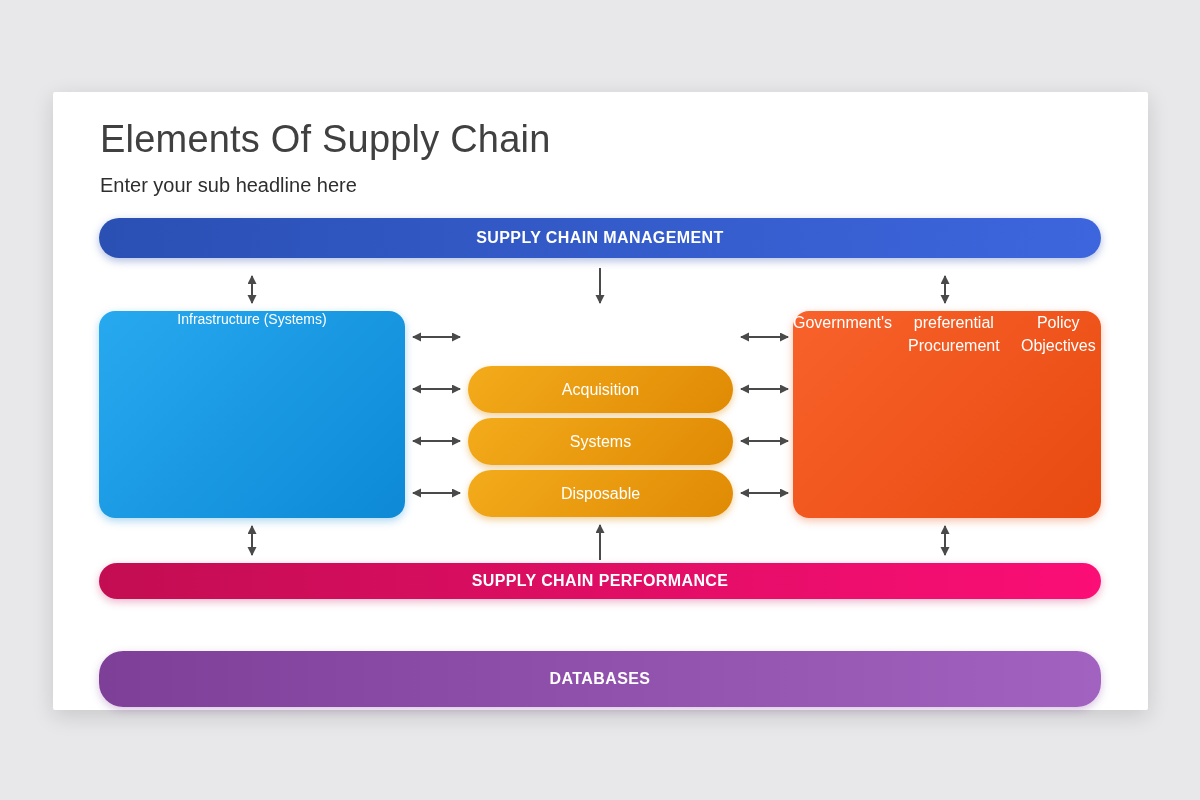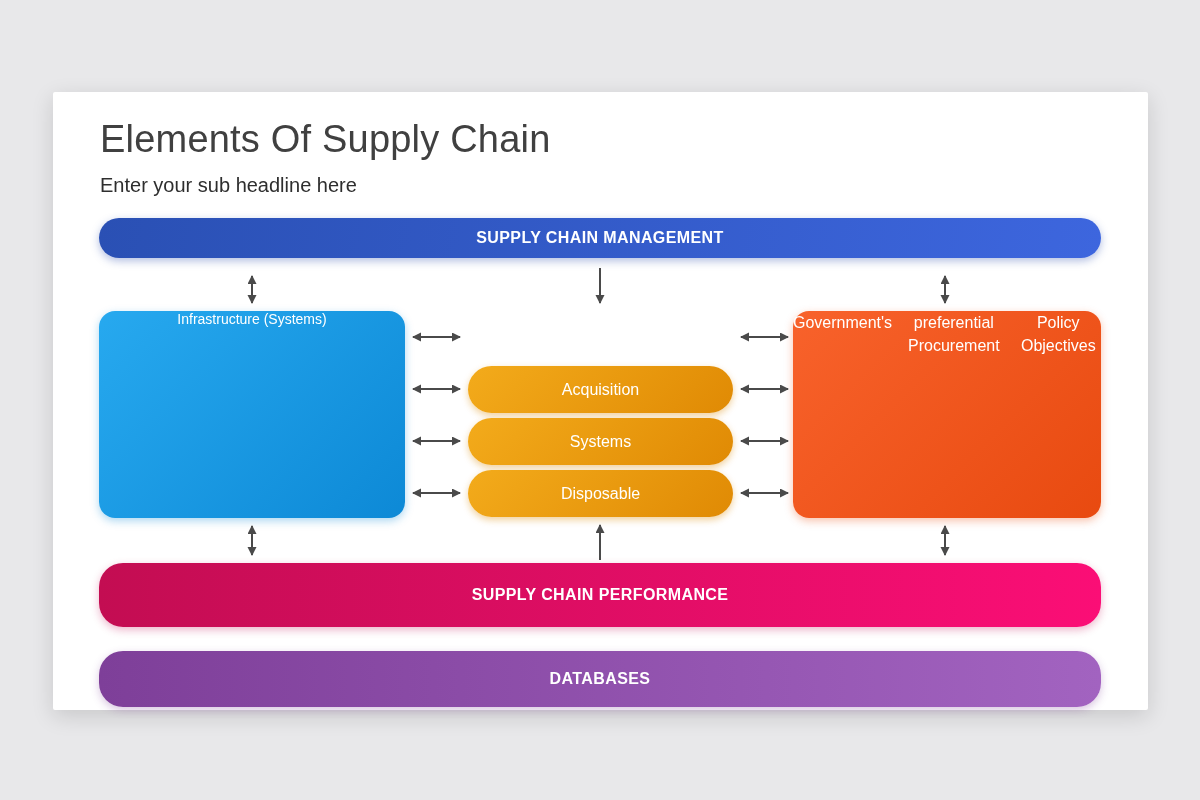--- a/index.html
+++ b/index.html
@@ -43,21 +43,21 @@
     display: flex; align-items: center; justify-content: center;
     color: #ffffff; font-weight: bold; font-size: 16px;
     letter-spacing: 0.4px;
   }
   .bar-management {
     top: 218px;
     background: linear-gradient(100deg, #2a50b4 0%, #3d66de 100%);
     box-shadow: 0 3px 8px rgba(35,70,170,0.35);
   }
   .bar-performance {
-    top: 563px; height: 64px; border-radius: 24px;
+    top: 563px; height: 36px; border-radius: 24px;
     background: linear-gradient(90deg, #c30d52 0%, #fb0e76 100%);
     box-shadow: 0 3px 8px rgba(195,13,82,0.3);
   }
   .bar-databases {
     top: 651px; height: 56px; border-radius: 24px;
     background: linear-gradient(90deg, #7e3f99 0%, #a263c0 100%);
     box-shadow: 0 3px 8px rgba(126,63,153,0.3);
   }
   .box {
     position: absolute;

